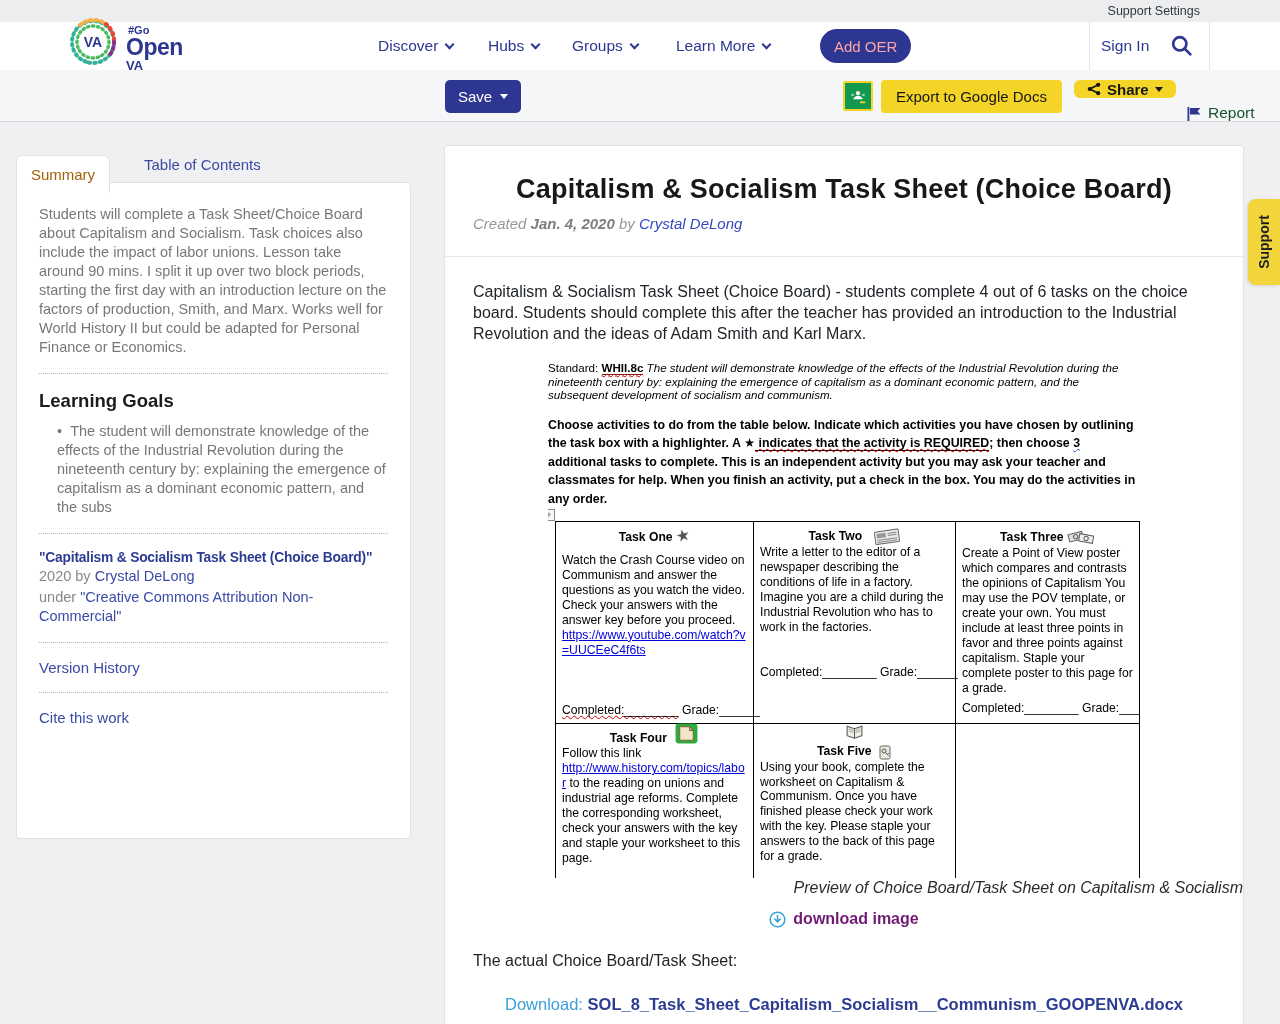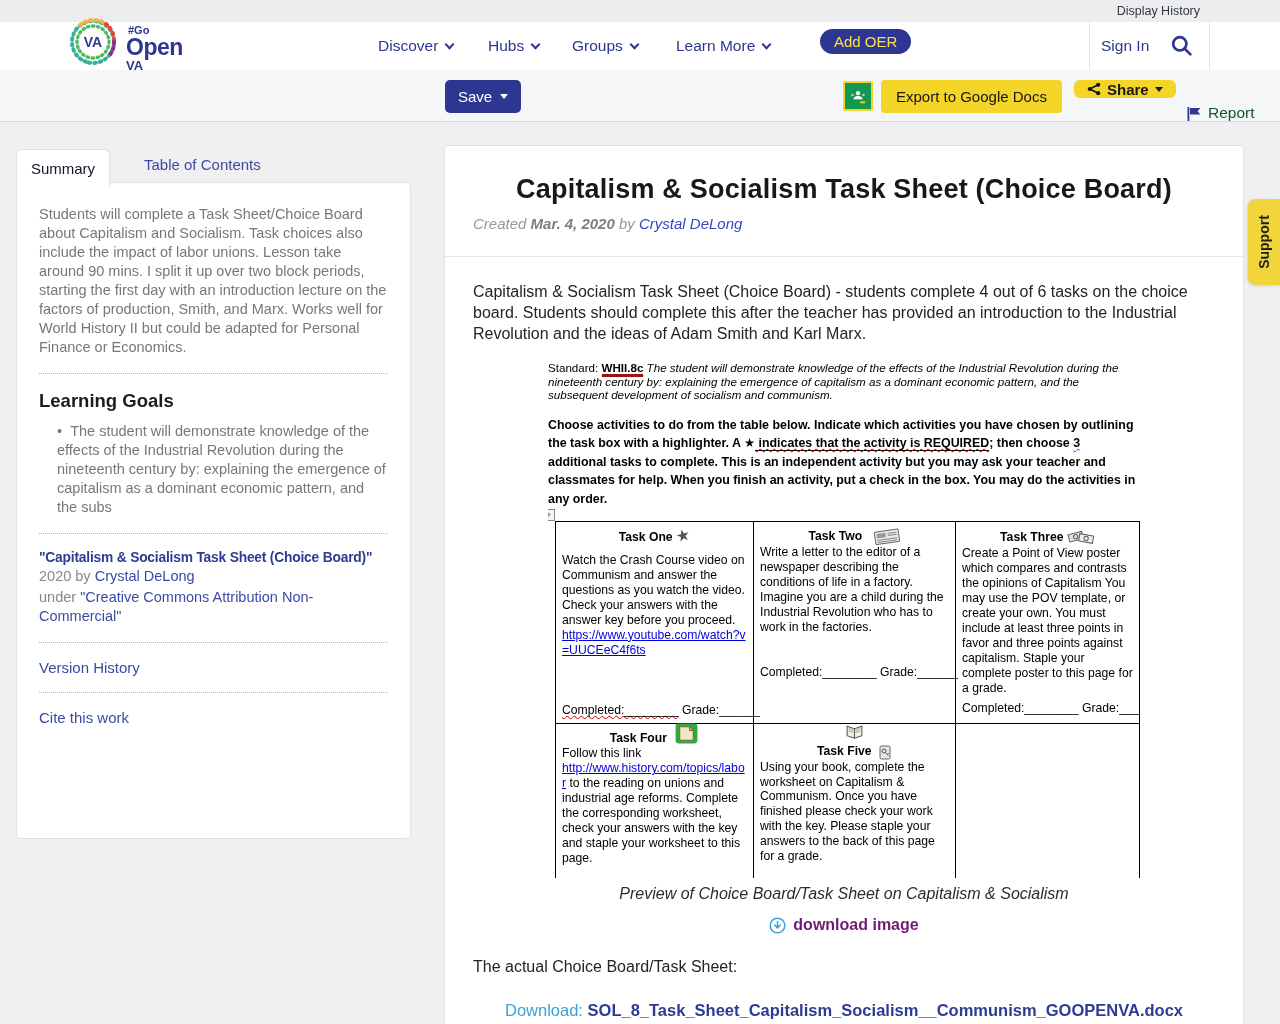--- a/index.html
+++ b/index.html
@@ -17,22 +17,22 @@
   .brand { position:absolute; left:66px; top:-7px; display:flex; align-items:center; gap:6px; cursor:pointer; }
   .brand-text { color:#2d3691; line-height:1; margin-top:8px; }
   .brand-text .hgo { font-size:11px; font-weight:700; display:block; margin-left:2px; }
   .brand-text .open { font-size:23px; font-weight:700; display:block; letter-spacing:-0.5px; }
   .brand-text .vasm { font-size:13px; font-weight:700; display:block; }
   .nav-item { position:absolute; top:0; height:48px; display:flex; align-items:center; gap:8px;
     color:#2d3691; font-size:15.5px; cursor:pointer; background:none; border:none;
     font-family:inherit; }
   .chev { width:7px; height:7px; border-right:2px solid #2d3691; border-bottom:2px solid #2d3691;
     transform:rotate(45deg); margin-top:-4px; }
-  .add-oer { position:absolute; left:820px; top:7px; height:25px; padding:0 14px; background:#2d3691;
-    color:#fde047; font-size:15px; border:none; border-radius:17px; cursor:pointer; font-family:inherit; }
+  .add-oer { position:absolute; left:820px; top:7px; height:34px; padding:0 14px; background:#2d3691;
+    color:#fca5a5; font-size:15px; border:none; border-radius:17px; cursor:pointer; font-family:inherit; }
   .nav-divider { position:absolute; top:0; width:1px; height:48px; background:#e4e5e7; }
   .sign-in { position:absolute; left:1101px; top:0; height:48px; display:flex; align-items:center;
     color:#2d3691; font-size:15.5px; cursor:pointer; background:none; border:none; font-family:inherit; }
   .search-btn { position:absolute; left:1170px; top:12px; background:none; border:none; cursor:pointer; }
   
   .toolbar { position:absolute; left:0; top:70px; width:1280px; height:52px; background:#f5f6f7;
     border-bottom:1px solid #d7dadd; }
   .btn-save { position:absolute; left:445px; top:10px; height:33px; padding:0 13px; background:#2d3691;
     color:#fff; font-size:15px; border:none; border-radius:5px; cursor:pointer; display:flex;
     align-items:center; gap:8px; font-family:inherit; }
@@ -43,23 +43,23 @@
     justify-content:center; padding:0; }
   .btn-export { position:absolute; left:881px; top:10px; height:33px; padding:0 15px; background:#f5d428;
     border:none; border-radius:4px; color:#161616; font-size:15px; cursor:pointer; font-family:inherit; }
   .btn-share { position:absolute; left:1074px; top:10px; height:18px; padding:0 13px; background:#f5d428;
     border:none; border-radius:6px; color:#161616; font-size:15px; font-weight:700; cursor:pointer;
     display:flex; align-items:center; gap:6px; font-family:inherit; }
   .btn-report { position:absolute; left:1186px; top:0; height:52px; display:flex; align-items:flex-end;
     gap:6px; color:#14532d; font-size:15.5px; cursor:pointer; background:none; border:none; font-family:inherit; }
   
   .sidebar { position:absolute; left:16px; top:145px; width:395px; }
-  .tab-summary { position:absolute; left:0; top:4px; width:94px; height:38px; background:#fff;
+  .tab-summary { position:absolute; left:0; top:10px; width:94px; height:38px; background:#fff;
     border:1px solid #e0e2e4; border-bottom:none; border-radius:6px 6px 0 0; display:flex;
-    align-items:center; justify-content:center; color:#0f172a; font-size:15px; cursor:pointer; z-index:2; }
+    align-items:center; justify-content:center; color:#a16207; font-size:15px; cursor:pointer; z-index:2; }
   .tab-toc { position:absolute; left:110px; top:0; height:38px; display:flex; align-items:center;
     padding:0 18px; color:#3a4aa5; font-size:15px; cursor:pointer; background:none; border:none; font-family:inherit; }
   .side-card { position:absolute; left:0; top:37px; width:395px; height:657px; background:#fff;
     border:1px solid #e0e2e4; border-radius:0 4px 4px 4px; padding:22px 22px 0 22px; overflow:hidden; }
   .summary-text { font-size:14.5px; line-height:19px; color:#75787b; }
   .dot-hr { border:none; border-top:1px dotted #b5b8ba; margin:16px 0; }
   .lg-title { font-size:18.5px; font-weight:600; color:#1a1c1e; margin:6px 0 10px 0; font-family:inherit; }
   .goal { font-size:14.5px; line-height:19px; color:#75787b; padding-left:18px; }
   .goal::before { content:"•\00a0\00a0"; }
   .cit-title { font-size:13.8px; font-weight:700; color:#2d3c93; letter-spacing:-0.2px;
@@ -74,56 +74,56 @@
   .byline { margin:10px 28px 0 28px; font-style:italic; font-size:15px; color:#95989b; }
   .byline .date { font-weight:700; color:#7c7f82; }
   .byline a { color:#3347c0; cursor:pointer; text-decoration:none; }
   .main-hr { border:none; border-top:1px solid #e6e8ea; margin-top:24px; }
   .intro { margin:24px 28px 0 28px; font-size:16px; line-height:21px; color:#212529; }
   
   .doc { width:592px; margin:17px auto 0 auto; height:517px; overflow:hidden; position:relative;
     background:#fff; color:#000; }
   .doc .std { font-size:11.6px; line-height:13.5px; font-style:italic; }
   .doc .std .lbl { font-style:normal; }
-  .doc .std .code { font-style:normal; font-weight:700; border-bottom:3px solid #7f1d1d;
+  .doc .std .code { font-style:normal; font-weight:700; border-bottom:1px solid #7f1d1d;
     text-decoration:underline wavy #c00 1px; text-decoration-skip-ink:none; }
   .doc .instr { margin-top:14px; font-weight:700; font-size:12.4px; line-height:18.6px; }
   .doc .u { border-bottom:1.4px solid #000; }
   .wavy { text-decoration:underline wavy #c00 1px; text-decoration-skip-ink:none; }
   .wavy-b { text-decoration:underline wavy #3355cc 1px; text-decoration-skip-ink:none; }
   .handle { width:12px; height:12px; border:1px solid #888; background:#f6f6f6; color:#555;
     font-size:9px; line-height:10px; text-align:center; margin:1px 0 0 -5px; }
   .handle::before { content:"+"; }
   .doc table { border-collapse:collapse; width:584px; margin-left:7px; table-layout:fixed; }
   .doc td { border:1px solid #000; vertical-align:top; padding:3px 6px; font-size:12.2px;
     line-height:14.9px; position:relative; }
   .row1 td { height:202px; }
   .row2 td { height:210px; }
   .tt { text-align:center; font-weight:700; padding-top:4px; }
   .doclink { color:#0000dd; text-decoration:underline; word-break:break-all; cursor:pointer; }
   .comp { position:absolute; left:6px; white-space:nowrap;margin-top:36px; }
-  .caption { text-align:center; font-style:italic; font-size:16px; color:#2a2c2e; margin-top:7px; }
+  .caption { text-align:right; font-style:italic; font-size:16px; color:#2a2c2e; margin-top:1px; }
   .dl-row { text-align:center; margin-top:13px; display:flex; align-items:center; justify-content:center; gap:7px; }
   .dl-row span { font-size:16px; font-weight:700; color:#701a75; cursor:pointer; }
   .actual { margin:24px 28px 0 28px; font-size:16px; color:#212529; }
   .dl-file { text-align:center; margin-top:25px; font-size:16.5px; }
   .dl-file .dlabel { color:#3aa0d8; cursor:pointer; }
   .dl-file .fname { font-weight:700; color:#2d3c93; cursor:pointer; }
   
   .support { position:absolute; left:1248px; top:199px; width:32px; height:86px; background:#f2d43b;
     border-radius:8px 0 0 8px; display:flex; align-items:center; justify-content:center; cursor:pointer;
     box-shadow:-1px 1px 3px rgba(0,0,0,0.12); z-index:5; }
   .support span { transform:rotate(-90deg); font-size:14px; font-weight:700; color:#1e2022; white-space:nowrap; }
   .icon-inline { display:inline-block; vertical-align:middle; }
 </style>
 </head>
 <body>
 
 <div class="topstrip">
-  <span>Display History</span>
+  <span>Support Settings</span>
 </div>
 
 <div class="navbar">
   <div class="brand">
     <span>
       <svg width="54" height="54" viewBox="0 0 54 54">
         <g fill="none" stroke-linecap="round">
           <circle cx="27" cy="27" r="21" stroke="#1fa88c" stroke-width="4" stroke-dasharray="1.5 4" transform="rotate(110 27 27)" stroke-dashoffset="0" opacity="0.9"></circle>
           <circle cx="27" cy="27" r="16" stroke="#39b54a" stroke-width="3.4" stroke-dasharray="1.4 3.6" transform="rotate(160 27 27)" opacity="0.9"></circle>
           <path d="M14 10 A21 21 0 0 1 40 9" stroke="#fbb040" stroke-width="4" stroke-dasharray="1.5 4"></path>
@@ -229,21 +229,21 @@
     <a class="side-link">Version History</a>
     <hr class="dot-hr">
     <a class="side-link">Cite this work</a>
   </div>
 </div>
 
 <div class="main-card">
   <h1 class="main-title">Capitalism &amp; Socialism Task Sheet (Choice Board)</h1>
   <div class="byline">
     <span>Created</span>
-    <span class="date">Mar. 4, 2020</span>
+    <span class="date">Jan. 4, 2020</span>
     <span>by</span>
     <a>Crystal DeLong</a>
   </div>
   <hr class="main-hr">
   <p class="intro">Capitalism &amp; Socialism Task Sheet (Choice Board) - students complete 4 out of 6 tasks on the choice board.  Students should complete this after the teacher has provided an introduction to the Industrial Revolution and the ideas of Adam Smith and Karl Marx.</p>
 
   <div class="doc">
     <p class="std">
       <span class="lbl">Standard: </span><span class="code">WHII.8c</span><span>  The student will demonstrate knowledge of the effects of the Industrial Revolution during the nineteenth century by: explaining the emergence of capitalism as a dominant economic pattern, and the subsequent development of socialism and communism.</span>
     </p>

